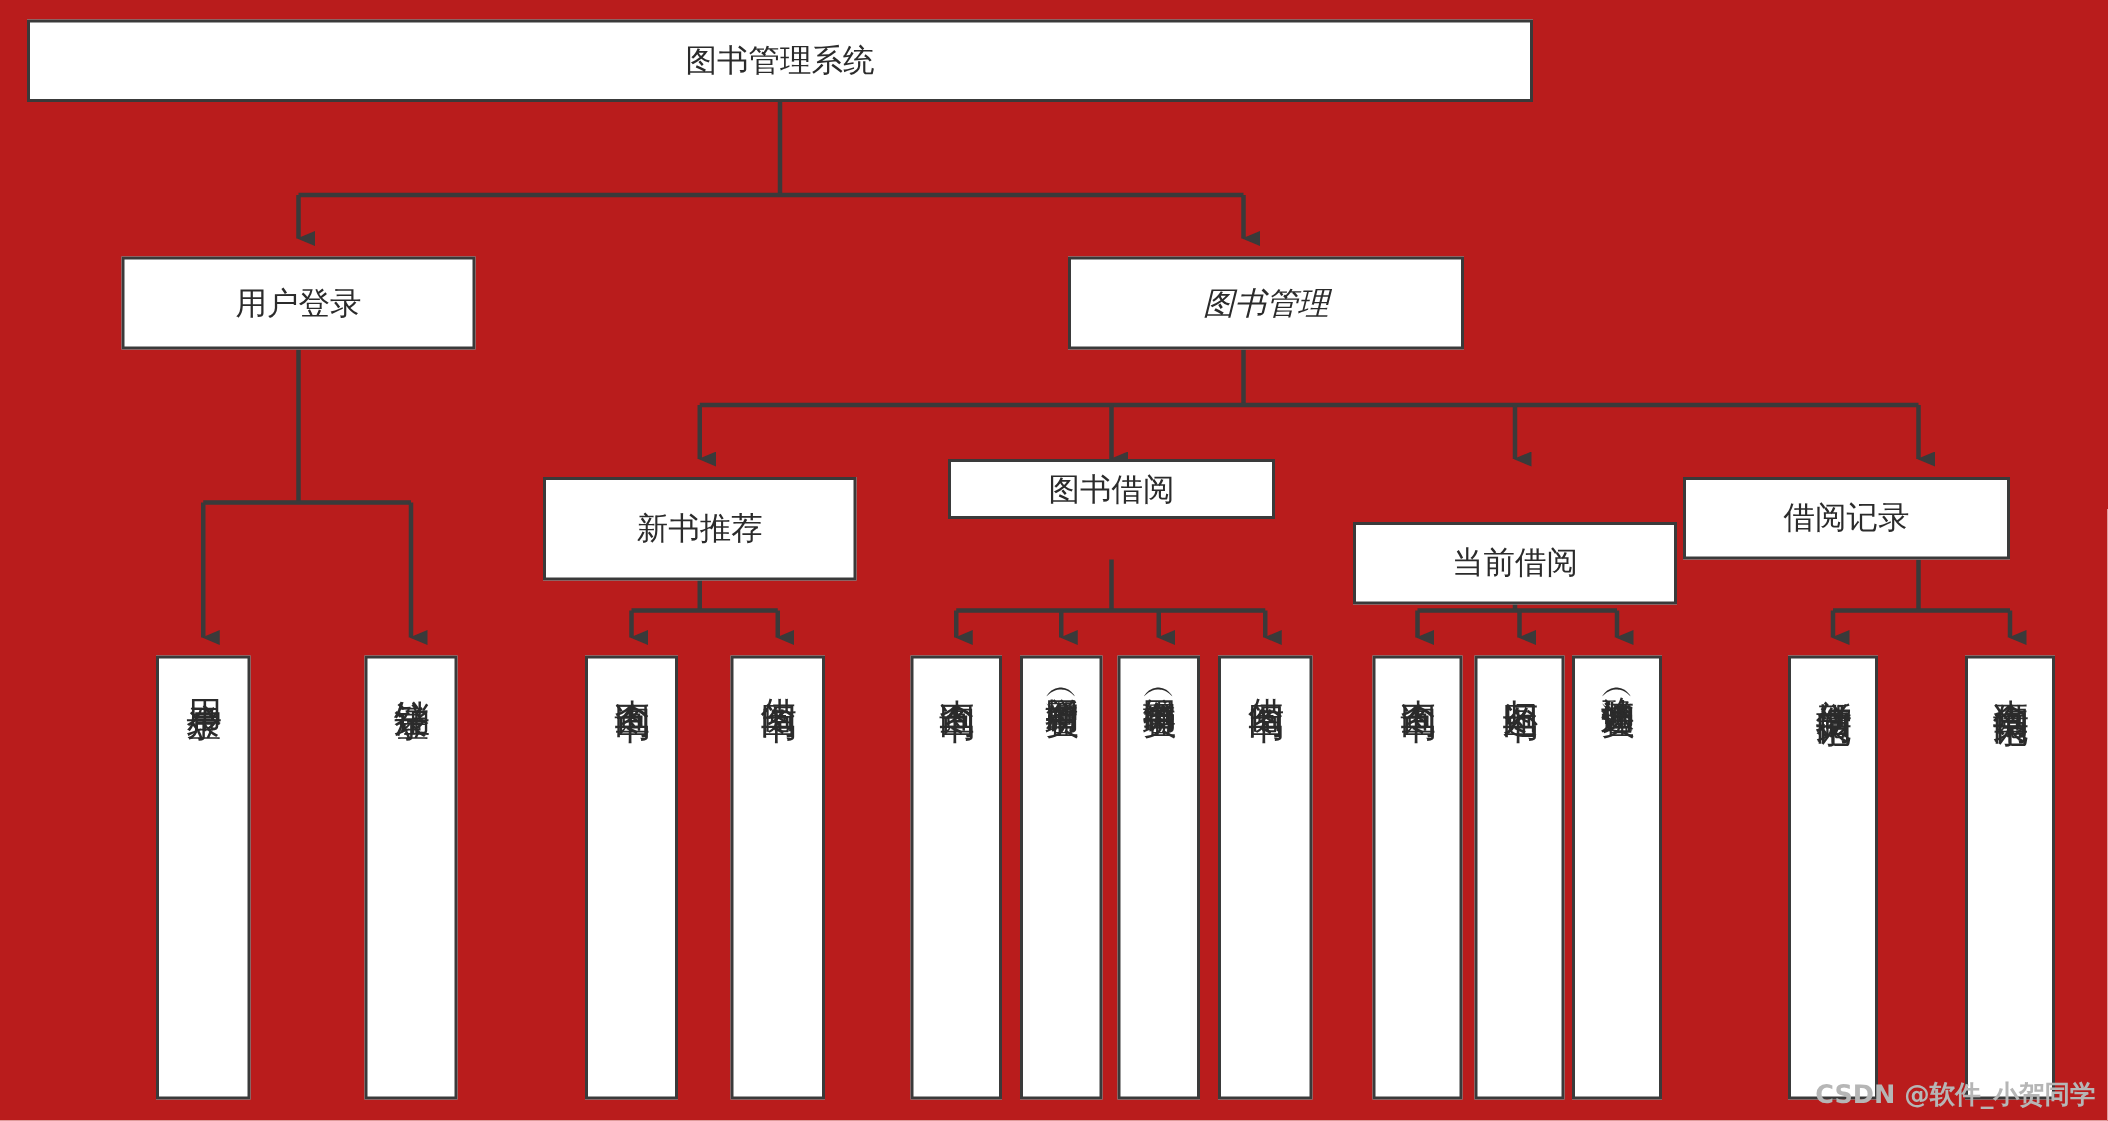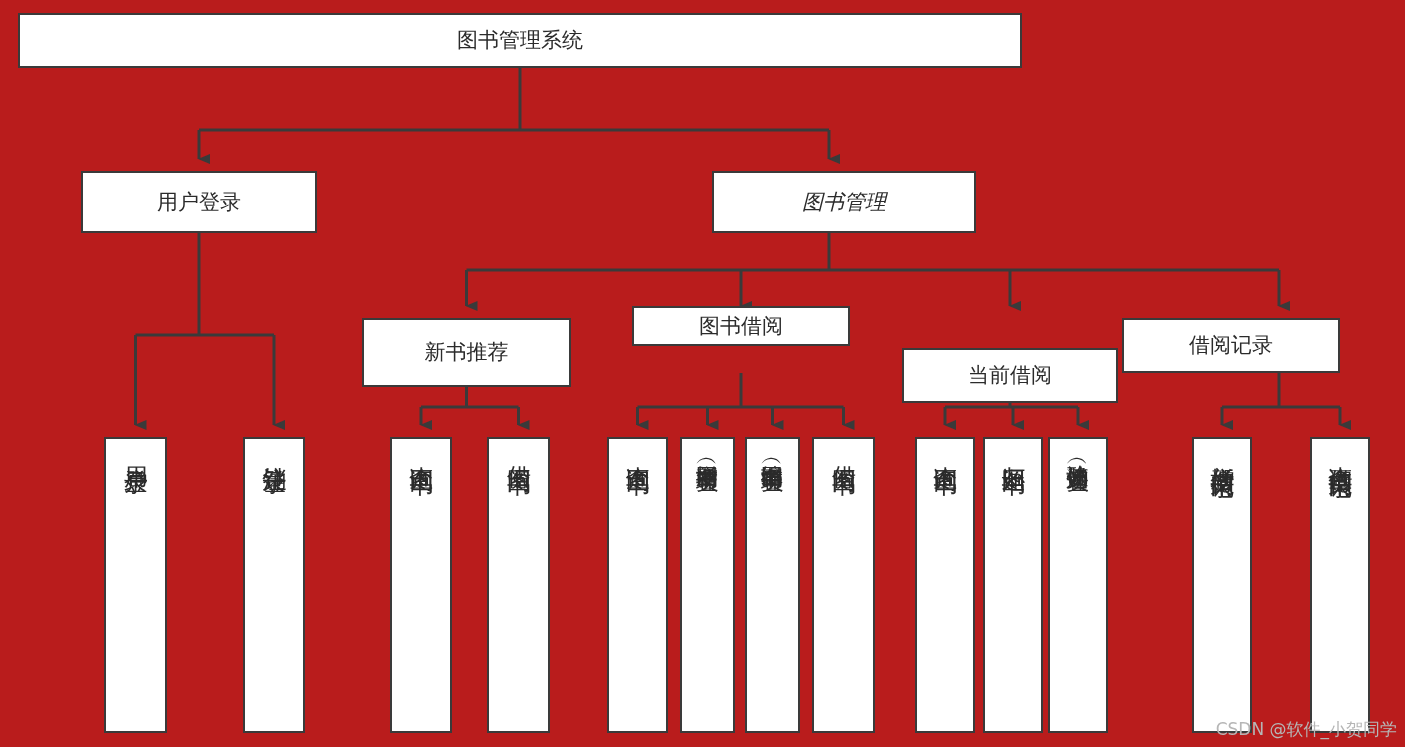--- a/index.html
+++ b/index.html
@@ -58,20 +58,21 @@
     letter-spacing: 1px;
   }
   #watermark {
     position: absolute;
     right: 8px;
     bottom: 6px;
     font-size: 17px;
     color: #b6b6b6;
     white-space: nowrap;
     font-family: "DejaVu Sans", "Liberation Sans", sans-serif;
+    font-weight: bold;
   }
 </style>
 </head>
 <body>
 
 <div id="canvas">
 
   <svg id="wires" viewBox="0 0 1405 747" xmlns="http://www.w3.org/2000/svg">
     <defs>
       <marker id="arrow" viewBox="0 0 10 12" refX="5" refY="11" markerWidth="10" markerHeight="12" orient="auto-start-reverse" markerUnits="userSpaceOnUse">

